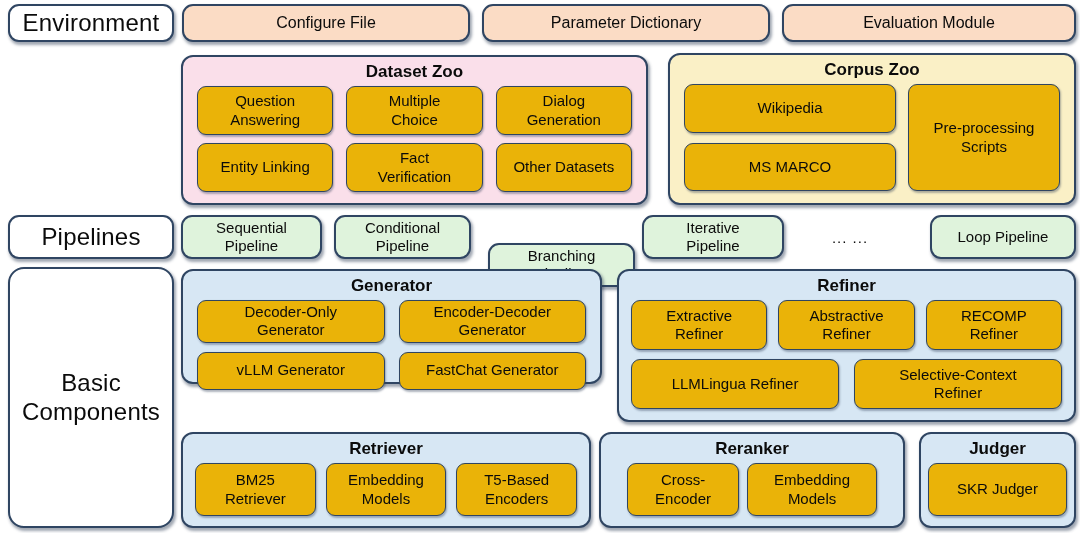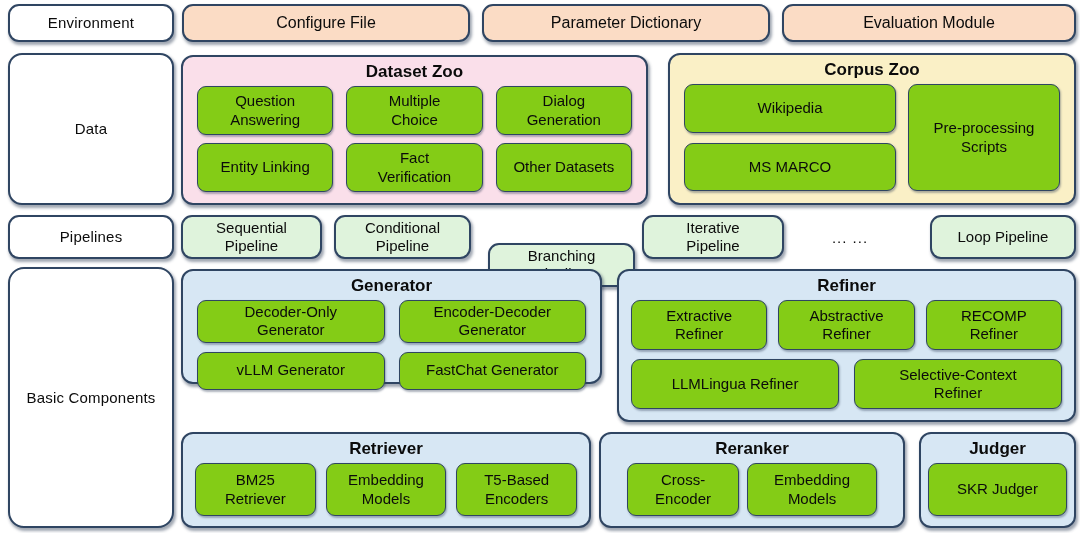--- a/index.html
+++ b/index.html
@@ -16,36 +16,36 @@
     text-align:center;
     font-size:16px;line-height:1.2;
     box-shadow:1.5px 2.5px 3px rgba(45,60,85,.45);
   }
   .peach{background:var(--peach,#FBDCC5);}
   .pink{background:var(--pink,#FADFEA);}
   .yellow{background:var(--yellow,#FAF0C6);}
   .green{background:var(--green,#DFF3DC);}
   .blue{background:var(--blue,#D7E7F4);}
 
-  .side-label{font-size:15px;letter-spacing:.2px;padding:0 0;}
+  .side-label{font-size:24px;letter-spacing:.2px;padding:0 0;}
 
   .zone{
     position:absolute;box-sizing:border-box;
     border:2px solid var(--border,#2F4562);
     border-radius:12px;
     display:flex;flex-direction:column;
     box-shadow:1.5px 2.5px 3px rgba(45,60,85,.45);
   }
   .zone-title{
     flex:0 0 auto;text-align:center;font-weight:bold;font-size:17px;
     padding:5px 0 4px;
   }
   .cell{
     box-sizing:border-box;
-    background:#84cc16;
+    background:#eab308;
     border:1.7px solid var(--border,#2F4562);
     border-radius:9px;
     display:flex;align-items:center;justify-content:center;
     text-align:center;font-size:15px;line-height:1.22;
     box-shadow:1px 1.5px 2px rgba(45,60,85,.38);
   }
 
   .dz-grid{flex:1;display:grid;grid-template-columns:1fr 1fr 1fr;gap:8px 13px;padding:0 14px 11px;}
   .dz-grid .cell{padding:2px 16px;}
 
@@ -78,21 +78,20 @@
 </head>
 <body>
 
 <div id="stage">
 
   <div class="box side-label" style="left:8px;top:4px;width:166px;height:38px;">Environment</div>
   <div class="box peach" style="left:182px;top:4px;width:288px;height:38px;">Configure File</div>
   <div class="box peach" style="left:482px;top:4px;width:288px;height:38px;">Parameter Dictionary</div>
   <div class="box peach" style="left:782px;top:4px;width:294px;height:38px;">Evaluation Module</div>
 
-  <div class="box side-label" style="left:8px;top:53px;width:166px;height:152px;border-radius:14px;">Data</div>
 
   <div class="zone pink" style="left:181px;top:55px;width:467px;height:150px;">
     <div class="zone-title">Dataset Zoo</div>
     <div class="dz-grid">
       <div class="cell">Question Answering</div>
       <div class="cell">Multiple Choice</div>
       <div class="cell">Dialog Generation</div>
       <div class="cell">Entity Linking</div>
       <div class="cell">Fact Verification</div>
       <div class="cell">Other Datasets</div>

